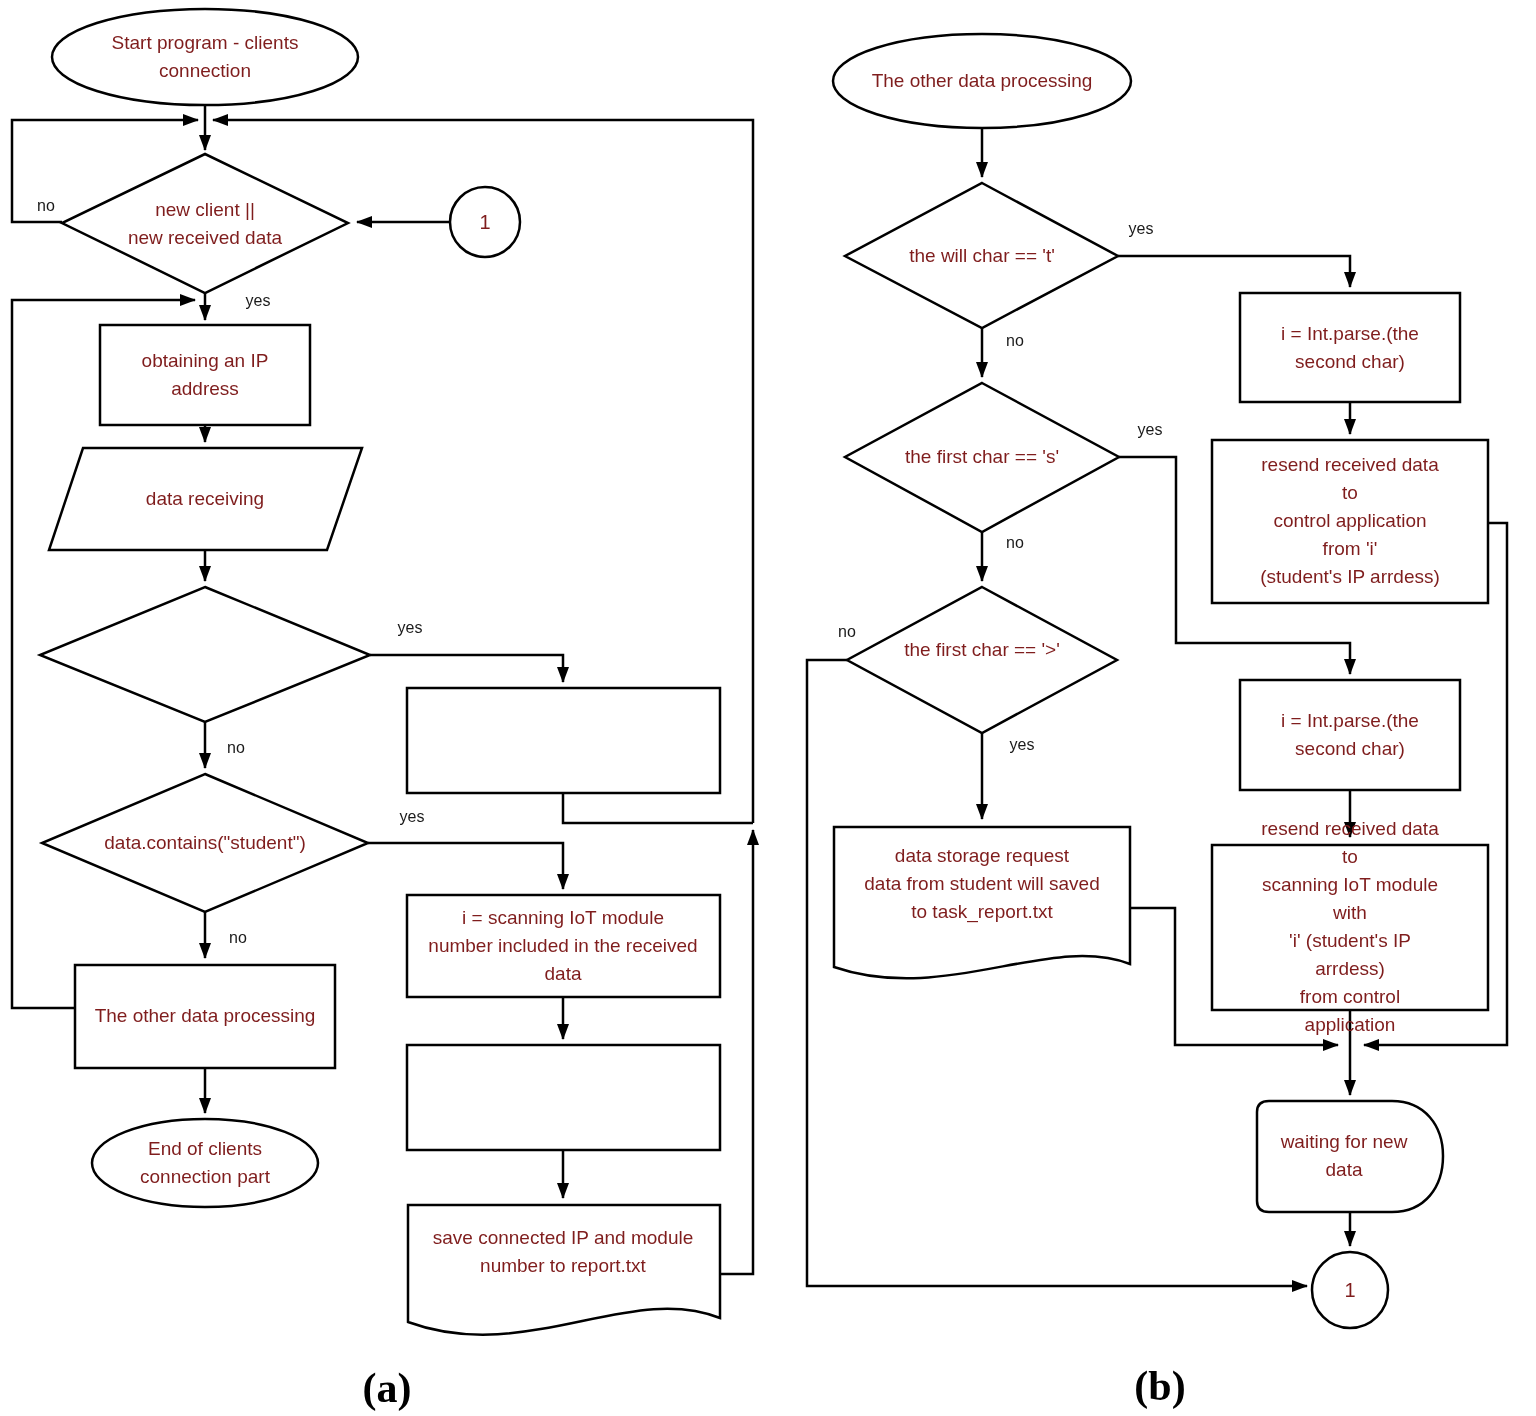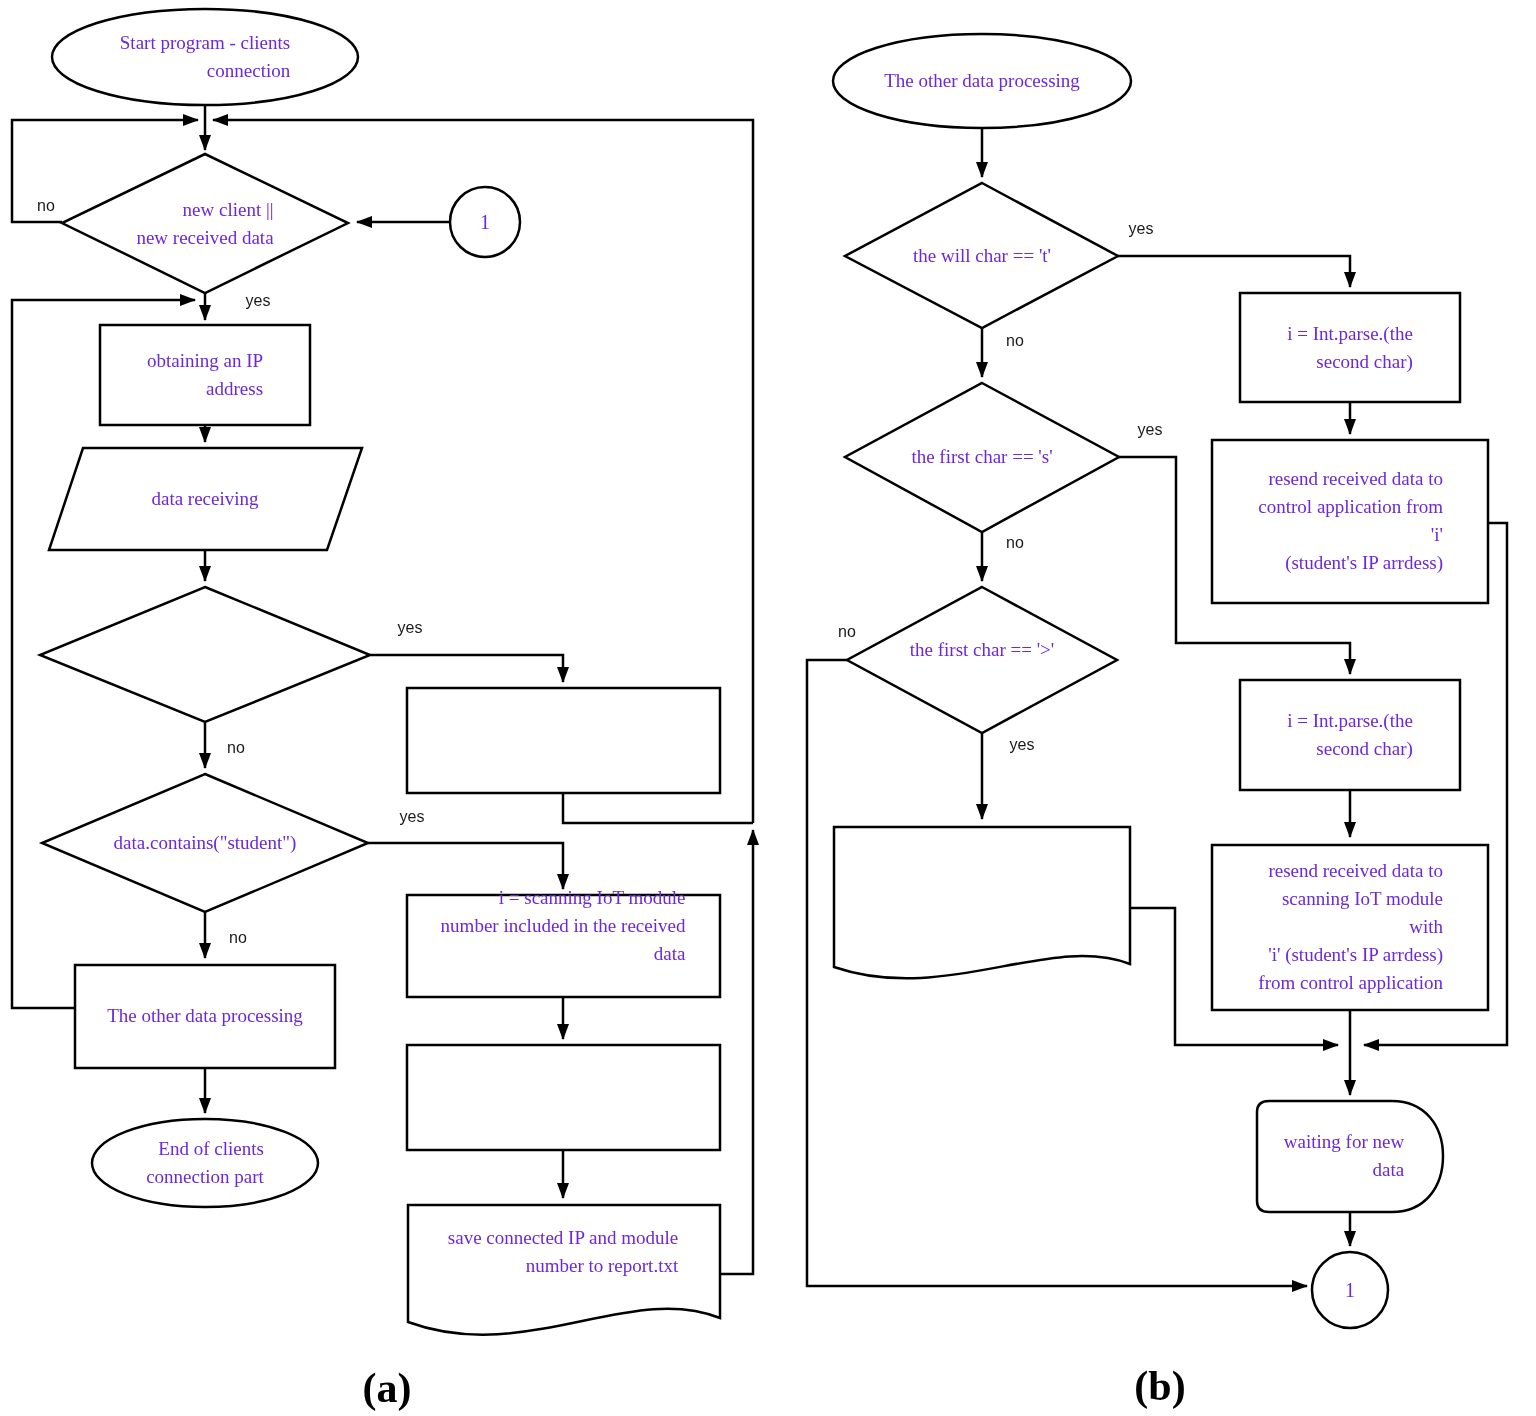--- a/index.html
+++ b/index.html
@@ -11,26 +11,25 @@
     color:#111;
     overflow:hidden;
   }
   .wires{position:absolute;left:0;top:0;width:1536px;height:1416px;}
   .wires path, .wires line, .wires polygon, .wires rect, .wires ellipse, .wires circle{
     vector-effect:non-scaling-stroke;
   }
   .nl{
     position:absolute;
     transform:translate(-50%,-50%);
-    text-align:right;
+    text-align:center;
     white-space:pre-line;
     font-size:19px;
     line-height:28px;
-    color:#6d28d9;
-    font-family:Liberation Serif, serif;
+    color:#7f1d1d;
   }
   .el{
     position:absolute;
     transform:translate(-50%,-50%);
     font-size:16px;
     color:#1a1a1a;
     white-space:nowrap;
   }
   .conn-num{font-size:20px;}
   .caption{
@@ -126,21 +125,21 @@
   <div class="nl" style="left:205px;top:224px">new client ||
 new received data</div>
   <div class="nl conn-num" style="left:485px;top:222px">1</div>
   <div class="nl" style="left:205px;top:375px">obtaining an IP
 address</div>
   <div class="nl" style="left:205px;top:499px">data receiving</div>
   <div class="nl" style="left:205px;top:843px">data.contains("student")</div>
   <div class="nl" style="left:205px;top:1016px">The other data processing</div>
   <div class="nl" style="left:205px;top:1163px">End of clients
 connection part</div>
-  <div class="nl" style="left:563px;top:926px">i = scanning IoT module
+  <div class="nl" style="left:563px;top:946px">i = scanning IoT module
 number included in the received
 data</div>
   <div class="nl" style="left:563px;top:1252px">save connected IP and module
 number to report.txt</div>
 
   <div class="el" style="left:46px;top:206px">no</div>
   <div class="el" style="left:258px;top:301px">yes</div>
   <div class="el" style="left:410px;top:628px">yes</div>
   <div class="el" style="left:236px;top:748px">no</div>
   <div class="el" style="left:412px;top:817px">yes</div>
@@ -154,20 +153,23 @@
 second char)</div>
   <div class="nl" style="left:1350px;top:521px">resend received data to
 control application from 'i'
 (student's IP arrdess)</div>
   <div class="nl" style="left:1350px;top:735px">i = Int.parse.(the
 second char)</div>
   <div class="nl" style="left:1350px;top:927px">resend received data to
 scanning IoT module with
 'i' (student's IP arrdess)
 from control application</div>
+  <div class="nl" style="left:982px;top:884px">data storage request
+data from student will saved
+to task_report.txt</div>
   <div class="nl" style="left:1344px;top:1156px">waiting for new
 data</div>
   <div class="nl conn-num" style="left:1350px;top:1290px">1</div>
 
   <div class="el" style="left:1141px;top:229px">yes</div>
   <div class="el" style="left:1015px;top:341px">no</div>
   <div class="el" style="left:1150px;top:430px">yes</div>
   <div class="el" style="left:1015px;top:543px">no</div>
   <div class="el" style="left:847px;top:632px">no</div>
   <div class="el" style="left:1022px;top:745px">yes</div>

